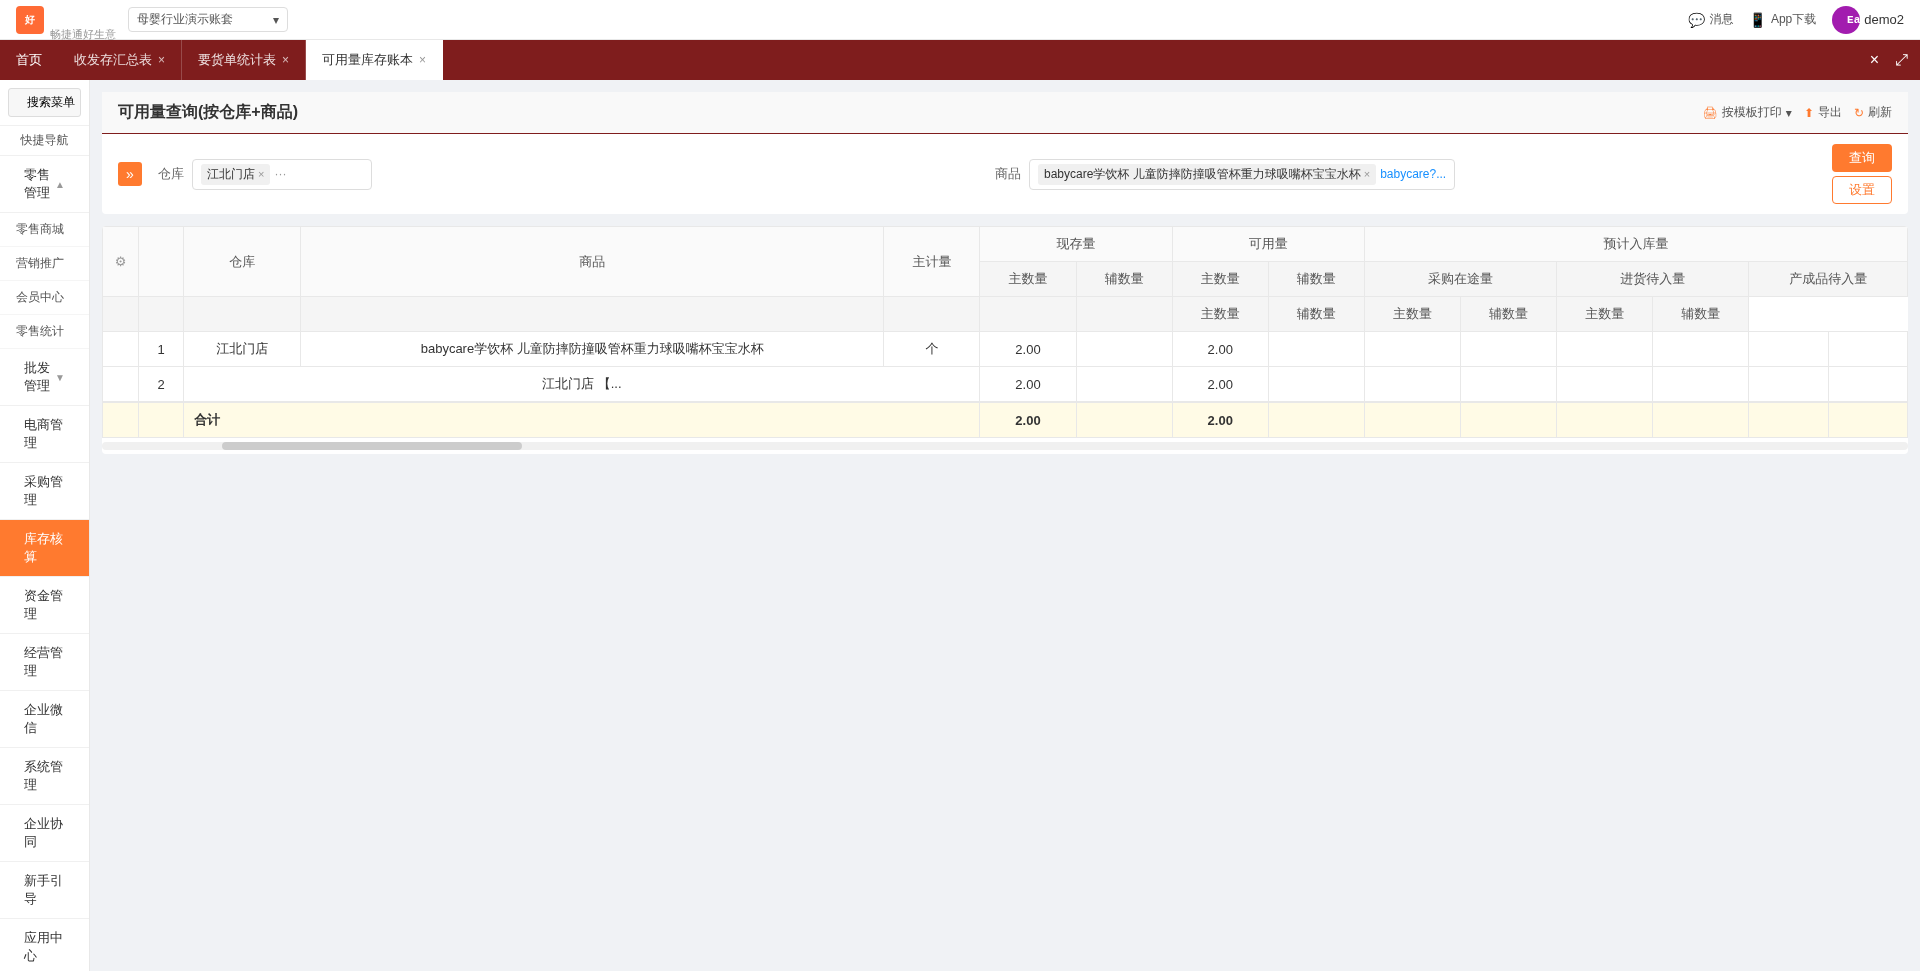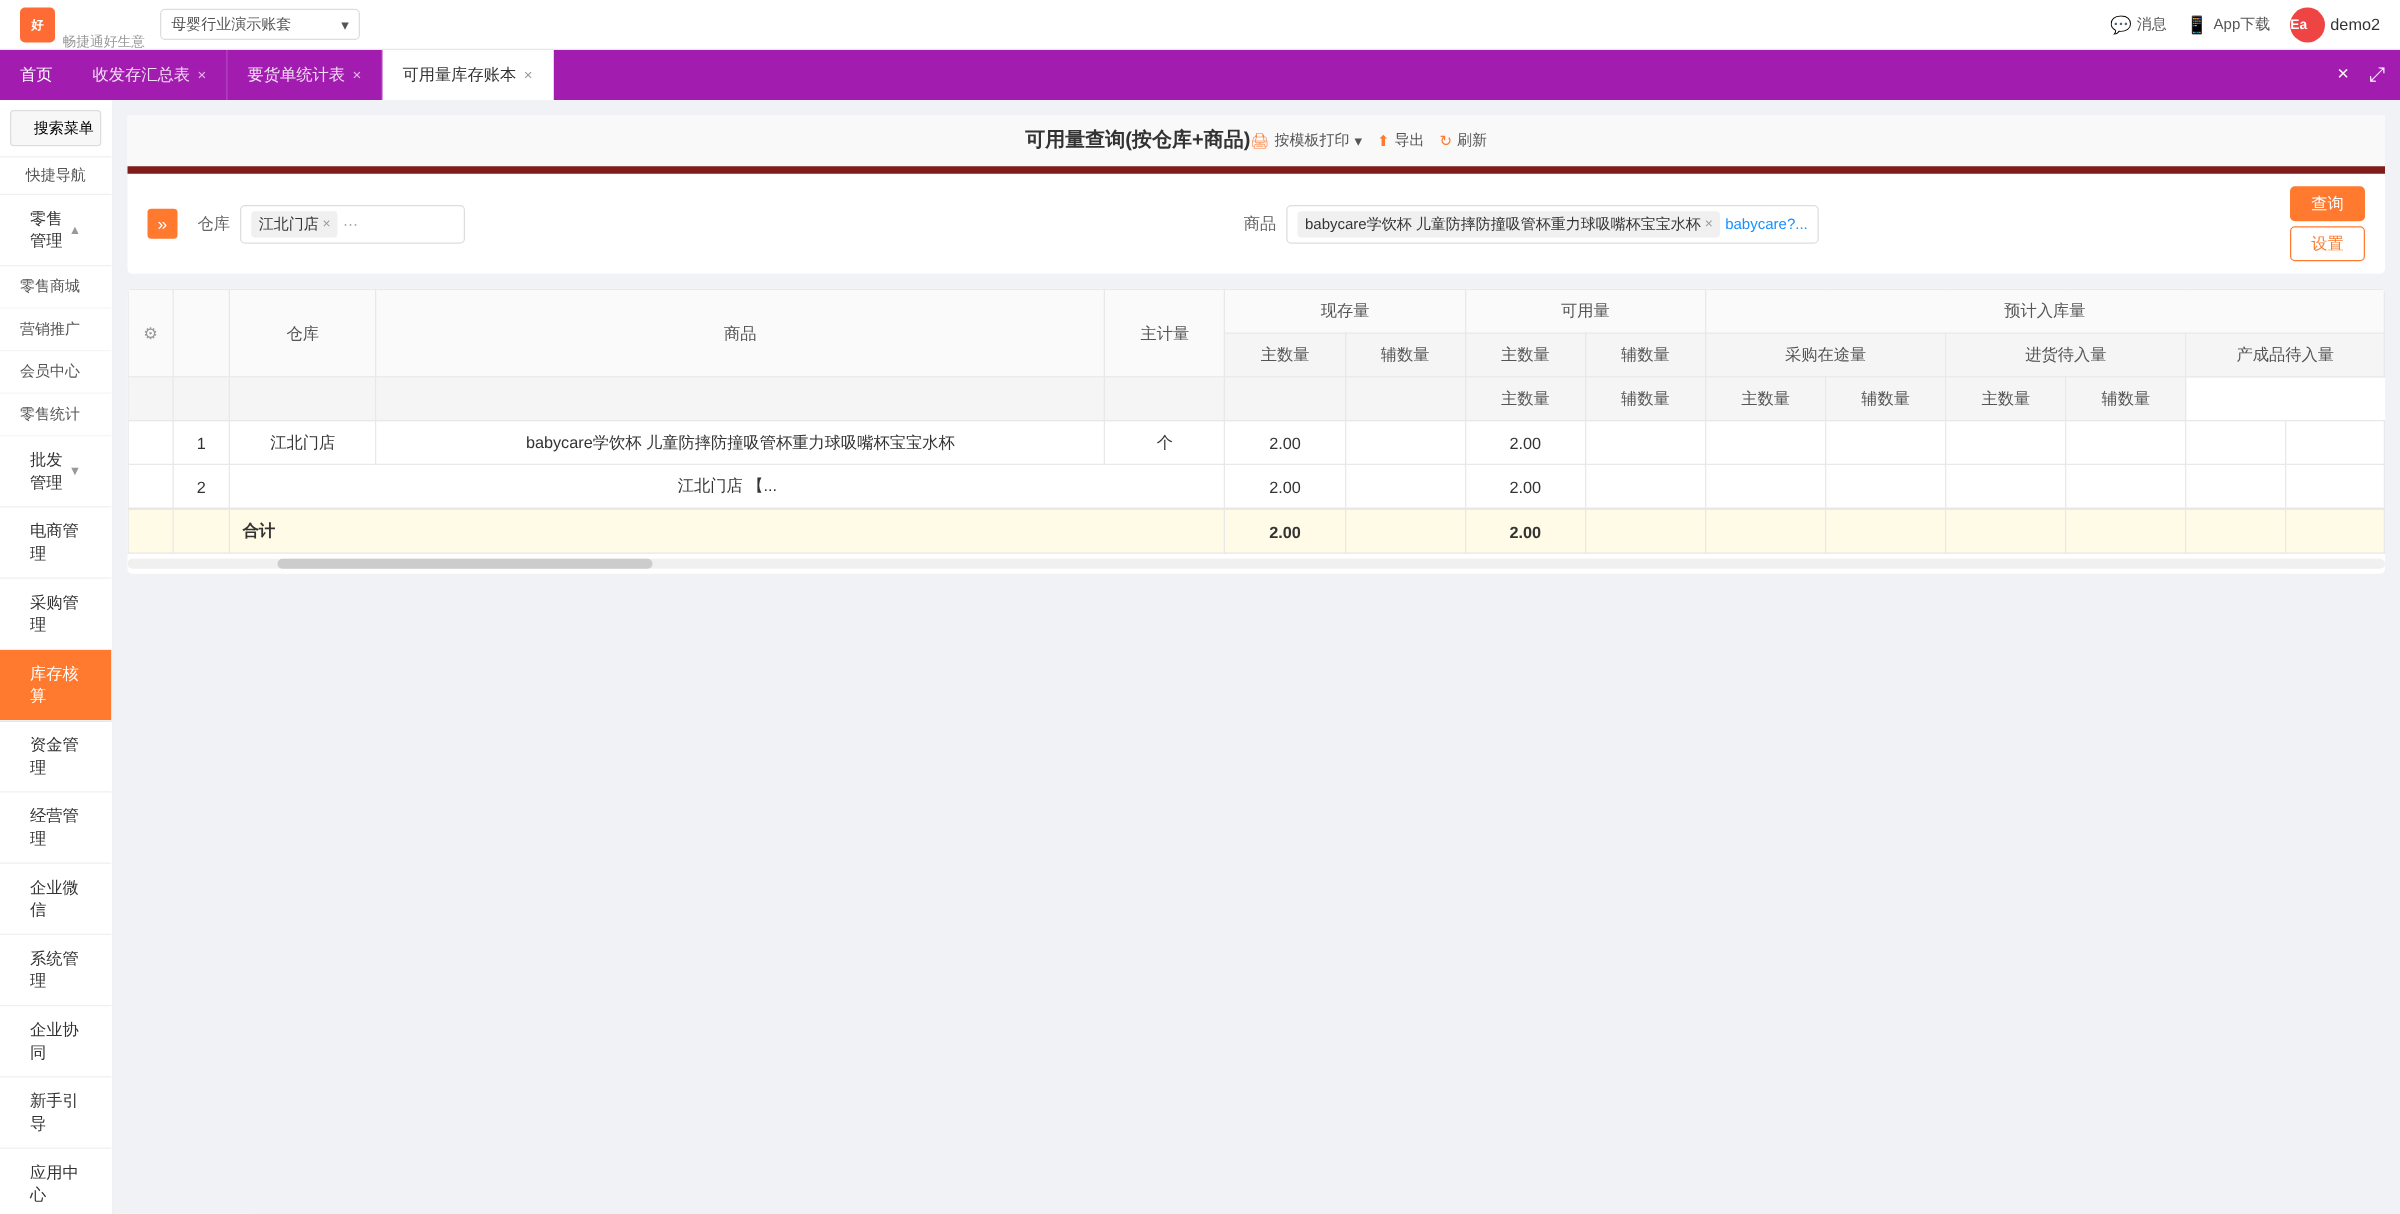--- a/index.html
+++ b/index.html
@@ -75,37 +75,38 @@
       color: #555;
       cursor: pointer;
     }
     .header-action .icon-char {
       font-size: 14px;
     }
     .user-avatar {
       width: 28px;
       height: 28px;
       border-radius: 50%;
-      background: #ef4444;
-      display: flex;
-      align-items: center;
-      justify-content: flex-start;
+      background: #a21caf;
+      display: flex;
+      align-items: center;
+      justify-content: flex-end;
       color: white;
       font-size: 11px;
       font-weight: bold;
+      font-family: Liberation Mono, monospace;
     }
     .username {
       font-size: 13px;
       color: #333;
     }
 
     
     .nav-tabs-bar {
       height: 40px;
-      background: #a21caf;
+      background: #7f1d1d;
       display: flex;
       align-items: center;
       padding: 0 0 0 0;
       flex-shrink: 0;
     }
     .nav-tab {
       height: 40px;
       padding: 0 16px;
       display: flex;
       align-items: center;
@@ -235,24 +236,24 @@
 
     
     .query-panel {
       background: #fff;
       border-radius: 4px;
       margin-bottom: 12px;
     }
     .query-header {
       display: flex;
       align-items: center;
-      justify-content: center;
+      justify-content: space-between;
       padding: 10px 16px;
       background: #f9f9f9;
-      border-bottom: 6px solid #7f1d1d;
+      border-bottom: 1px solid #7f1d1d;
     }
     .page-title {
       font-size: 16px;
       font-weight: 600;
       color: #333;
     }
     .query-actions {
       display: flex;
       align-items: center;
       gap: 12px;

